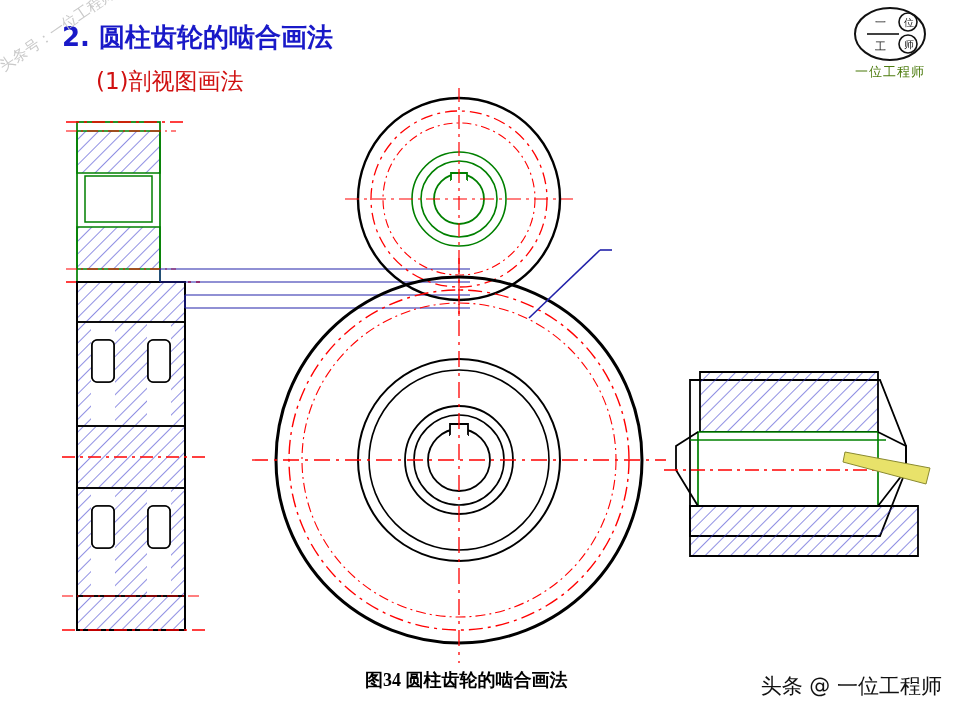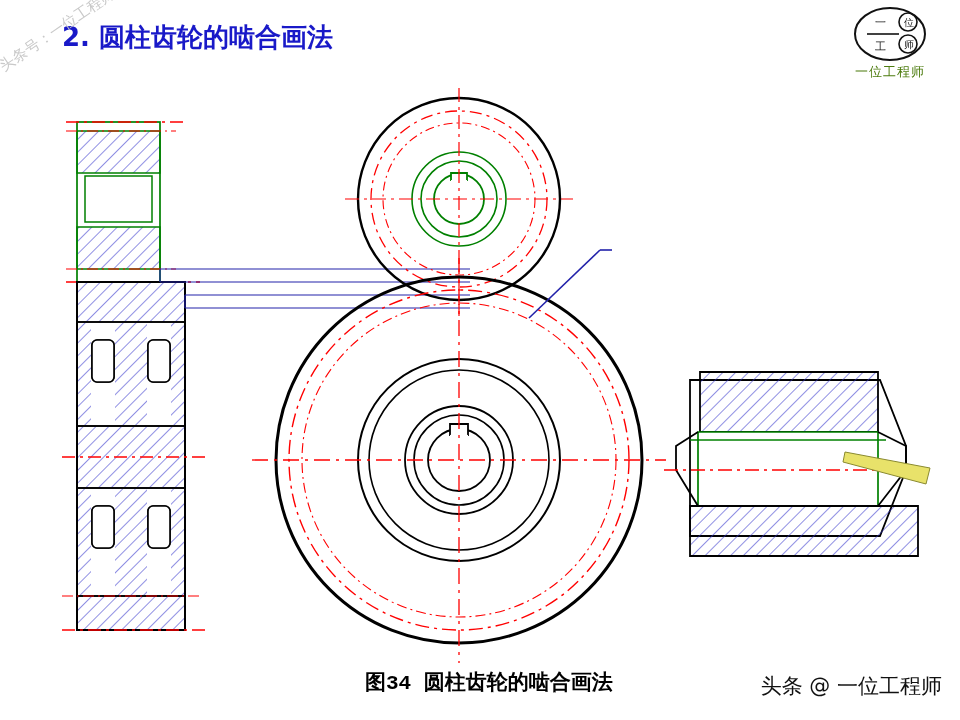--- a/index.html
+++ b/index.html
@@ -21,22 +21,22 @@
     white-space:nowrap;
   }
   .annot{
     position:absolute;left:611px;top:239px;
     font-size:23px;color:#1919c8;font-weight:bold;
     font-family:"DejaVu Sans","Liberation Sans",sans-serif;
     white-space:nowrap;
   }
   .figcap{
     position:absolute;left:365px;top:668px;
-    font-size:21px;color:#000;font-weight:bold;
-    font-family:Liberation Mono, monospace;
+    font-size:18px;color:#000;font-weight:bold;
+    font-family:Liberation Serif, serif;
     white-space:nowrap;
   }
   .watermark-diag{
     position:absolute;left:-4px;top:60px;width:190px;
     font-size:15px;color:#c9c9c9;
     transform:rotate(-34deg);transform-origin:left top;
     white-space:nowrap;
     font-family:"DejaVu Sans","Liberation Sans",sans-serif;
   }
 
@@ -208,20 +208,21 @@
 
       <line x1="664" y1="470" x2="930" y2="470" stroke="#FF0000" stroke-width="1.3" stroke-dasharray="14,5,3,5"></line>
 
       <line x1="690" y1="506" x2="918" y2="506" stroke="#000000" stroke-width="1.8"></line>
 
       <polygon points="845,452 930,468 926,484 843,462" fill="#E8E26A" stroke="#8a8a30" stroke-width="1"></polygon>
     </g>
   </svg>
 
   <div class="title-main">2. 圆柱齿轮的啮合画法</div>
+  <div class="title-sub">(1)剖视图画法</div>
   <div class="figcap">图34     圆柱齿轮的啮合画法</div>
   <div class="watermark-diag">头条号：一位工程师</div>
 
   <div class="logo">
     <div class="mark">
       <svg width="74" height="56" viewBox="0 0 74 56">
         <ellipse cx="37" cy="28" rx="35" ry="26" fill="none" stroke="#111" stroke-width="2"></ellipse>
         <circle cx="55" cy="16" r="9" fill="none" stroke="#111" stroke-width="1.6"></circle>
         <circle cx="55" cy="38" r="9" fill="none" stroke="#111" stroke-width="1.6"></circle>
         <line x1="14" y1="28" x2="46" y2="28" stroke="#111" stroke-width="1.6"></line>

